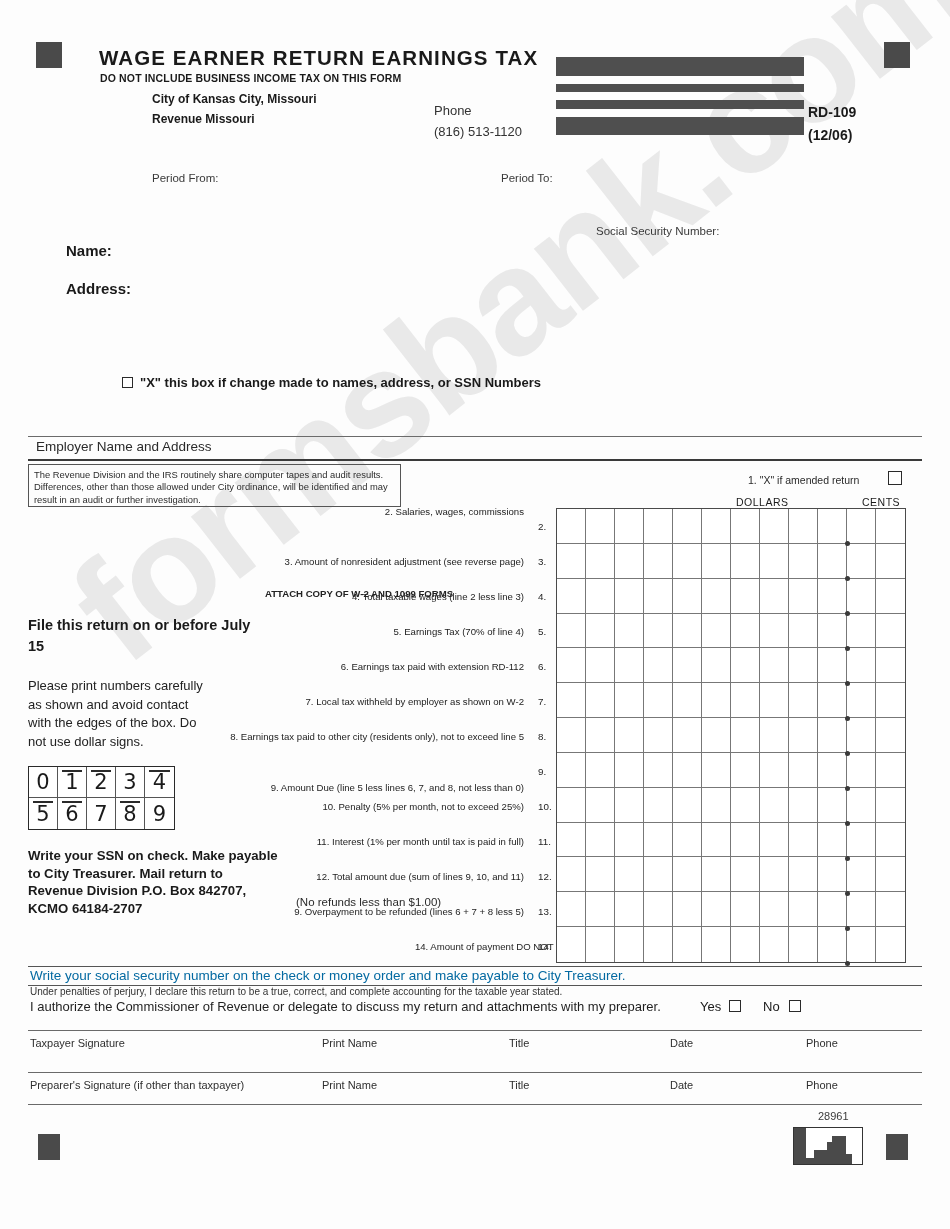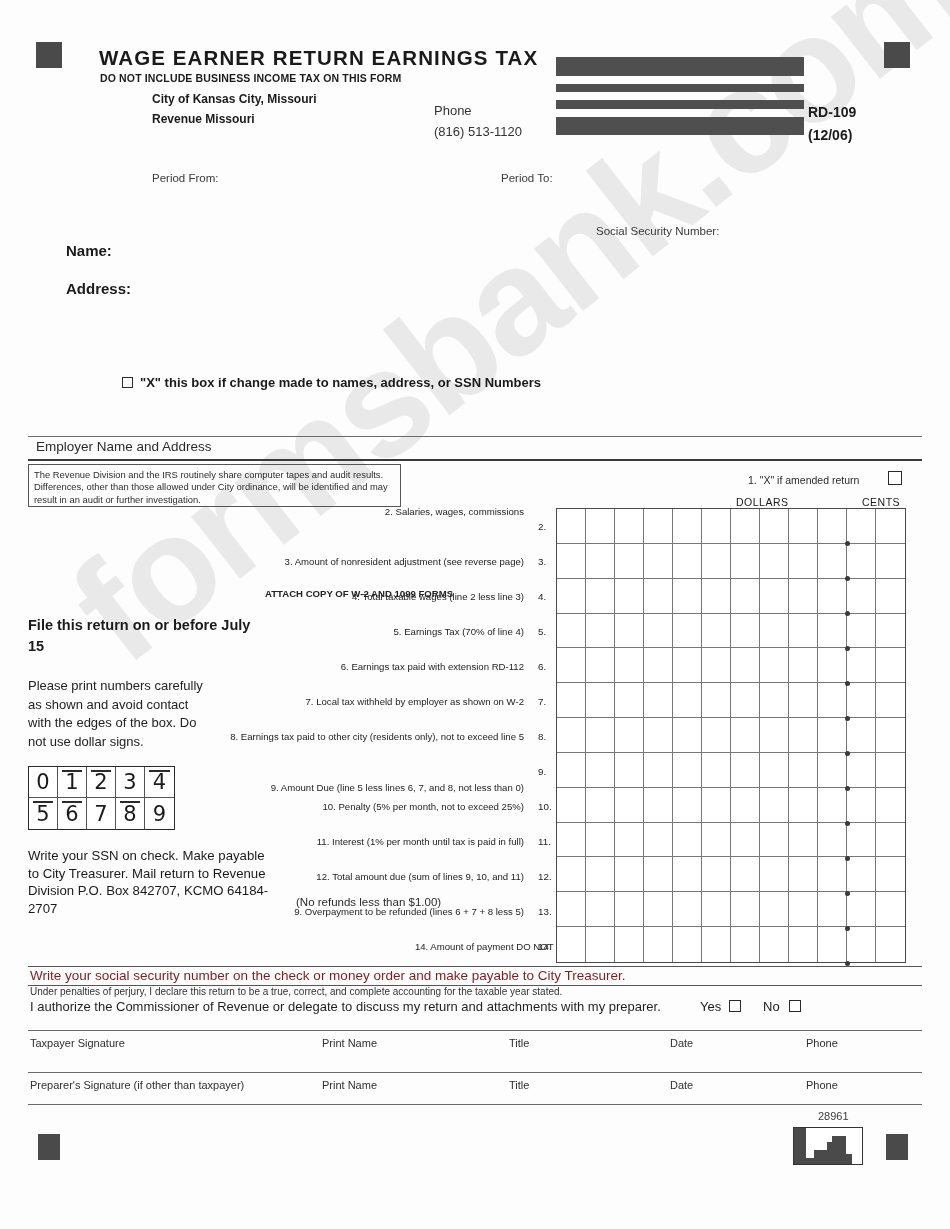--- a/index.html
+++ b/index.html
@@ -164,21 +164,21 @@
   .digit-row:first-child .digit-cell { border-bottom: 1px solid #555; }
   .digit-cell:last-child { border-right: none; }
   .digit-cell.topbar::before {
     content: "";
     position: absolute; left: 4px; right: 4px; top: 3px;
     height: 2px; background: #2a2a2a;
   }
   .mail-note {
     position: absolute; left: 28px; top: 847px;
     width: 250px;
-    font-size: 13.2px; font-weight: normal; line-height: 17.6px;
+    font-size: 13.2px; font-weight: bold; line-height: 17.6px;
   }
   .item {
     position: absolute; right: 0;
     text-align: right;
     font-size: 9.6px; color: #232323;
     white-space: nowrap;
   }
   .item-num {
     position: absolute; left: 538px;
     font-size: 9.8px; color: #232323;
@@ -215,21 +215,21 @@
     background: #3a3a3a;
     left: 289px;
     z-index: 4;
   }
 
   
   .decl-rule { position: absolute; background: #555; }
   .dr1 { left: 28px; top: 966px; width: 894px; height: 1.4px; }
   .write-ssn {
     position: absolute; left: 30px; top: 968px;
-    font-size: 13.5px; color: #7f1d1d;
+    font-size: 13.5px; color: #0369a1;
   }
   .dr2 { left: 28px; top: 985px; width: 894px; height: 1px; }
   .perjury {
     position: absolute; left: 30px; top: 986px;
     font-size: 10px; color: #333;
   }
   .authorize {
     position: absolute; left: 30px; top: 999px;
     font-size: 13px; color: #1f1f1f;
   }

